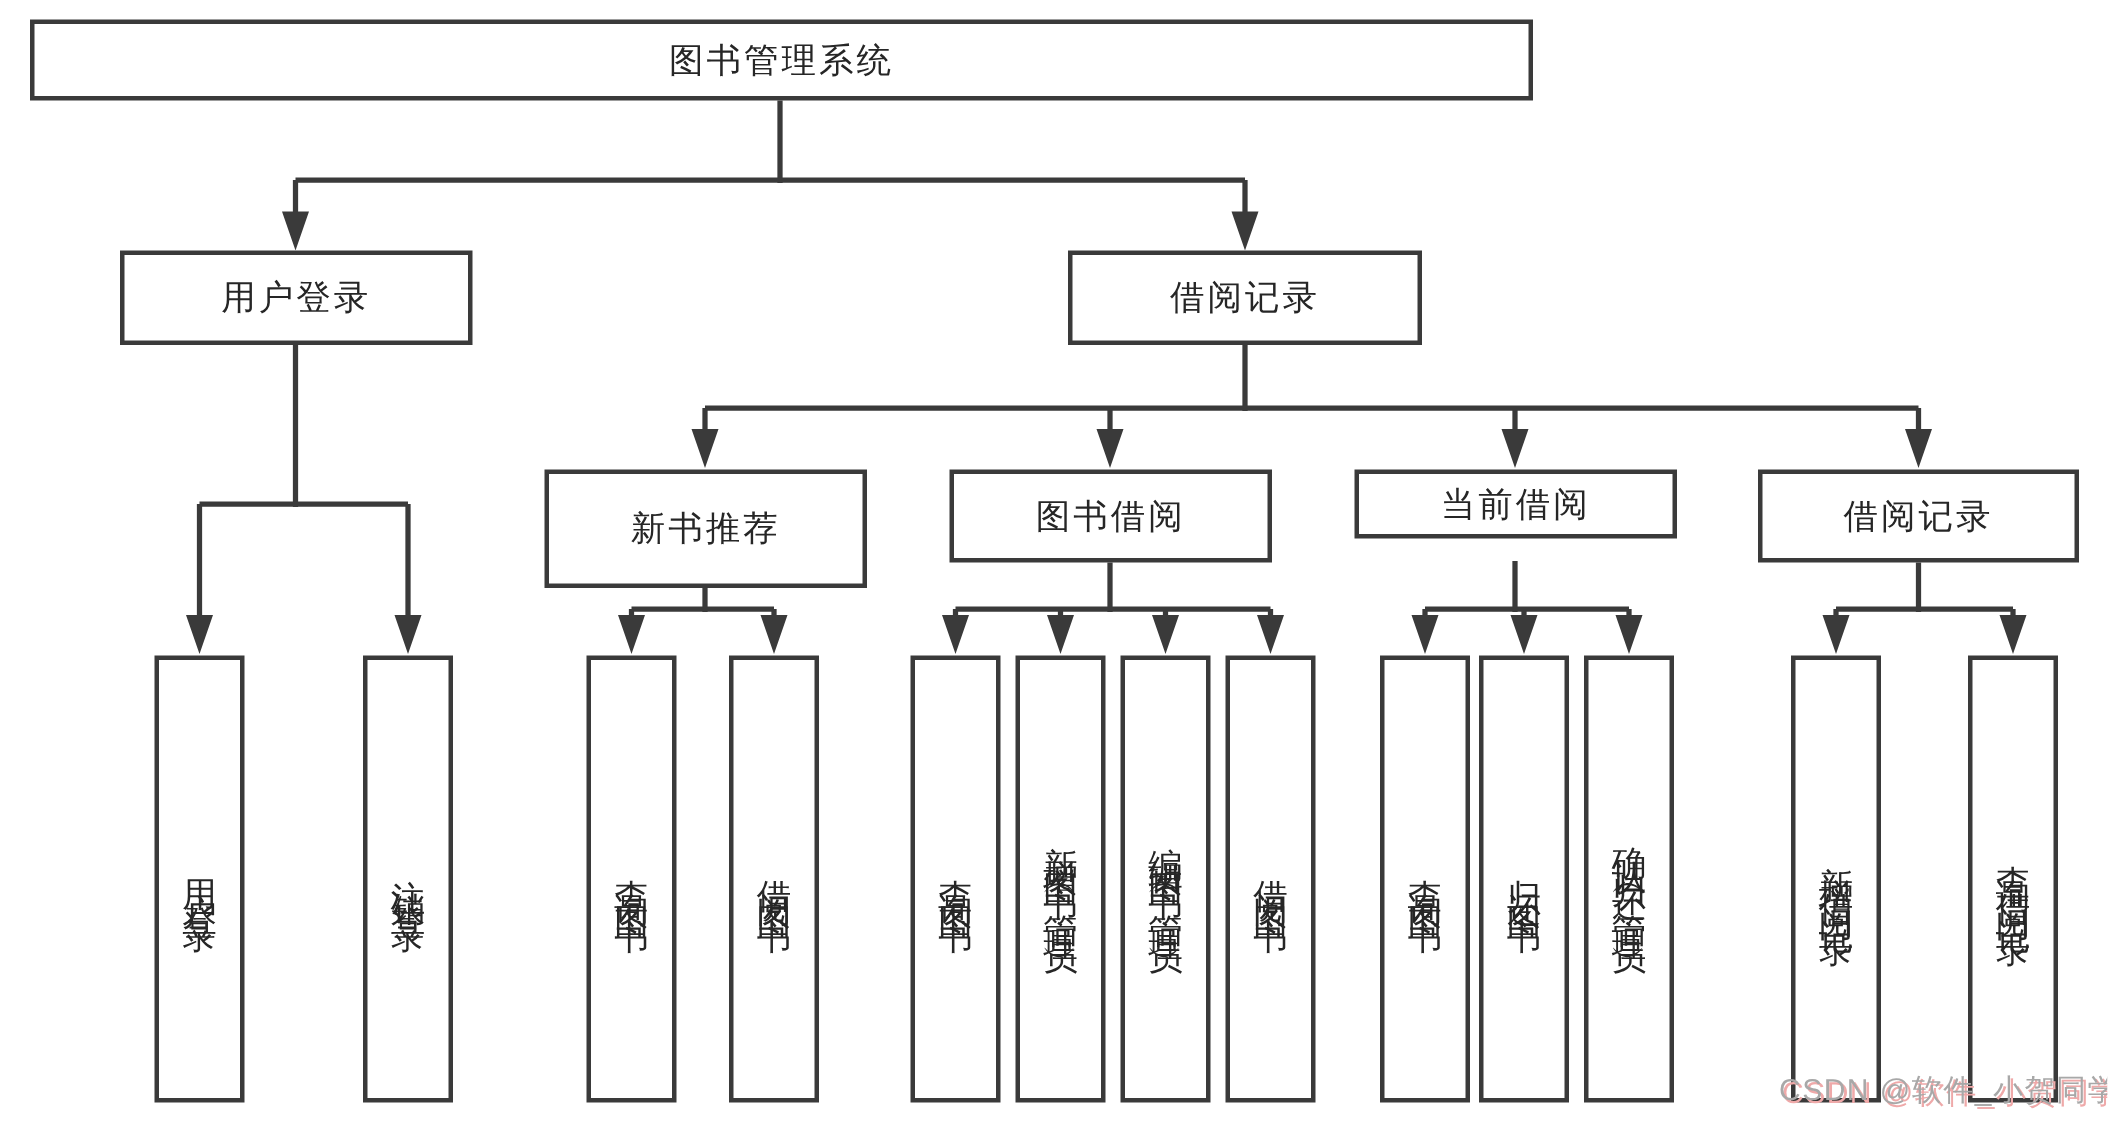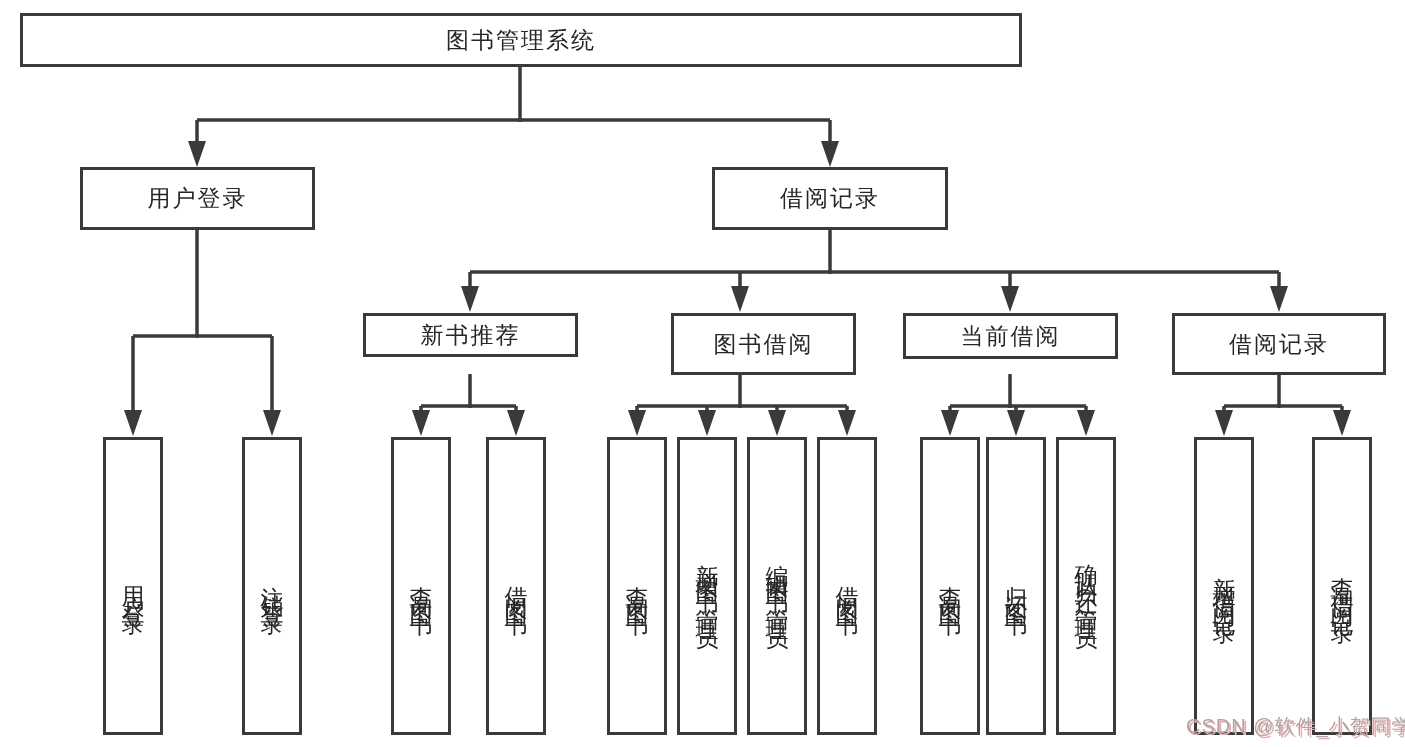--- a/index.html
+++ b/index.html
@@ -89,24 +89,24 @@
     <span class="lbl">图书管理系统</span>
   </div>
 
   <div class="node" style="left:80px; top:167px; width:235px; height:63px;">
     <span class="lbl">用户登录</span>
   </div>
   <div class="node" style="left:712px; top:167px; width:236px; height:63px;">
     <span class="lbl">借阅记录</span>
   </div>
 
-  <div class="node" style="left:363px; top:313px; width:215px; height:44px;">
+  <div class="node" style="left:363px; top:313px; width:215px; height:79px;">
     <span class="lbl">新书推荐</span>
   </div>
-  <div class="node" style="left:671px; top:313px; width:185px; height:62px;">
+  <div class="node" style="left:633px; top:313px; width:215px; height:62px;">
     <span class="lbl">图书借阅</span>
   </div>
   <div class="node" style="left:903px; top:313px; width:215px; height:46px;">
     <span class="lbl">当前借阅</span>
   </div>
   <div class="node" style="left:1172px; top:313px; width:214px; height:62px;">
     <span class="lbl">借阅记录</span>
   </div>
 
   <div class="node vnode" style="left:103px; top:437px; width:60px; height:298px;">

